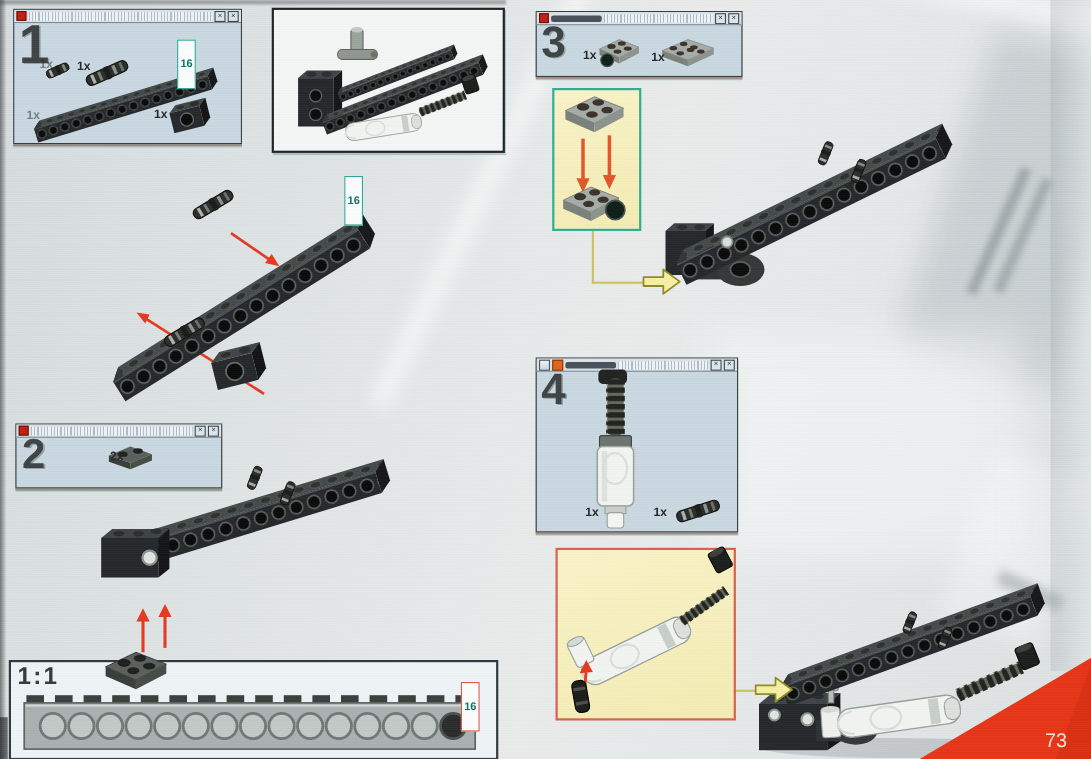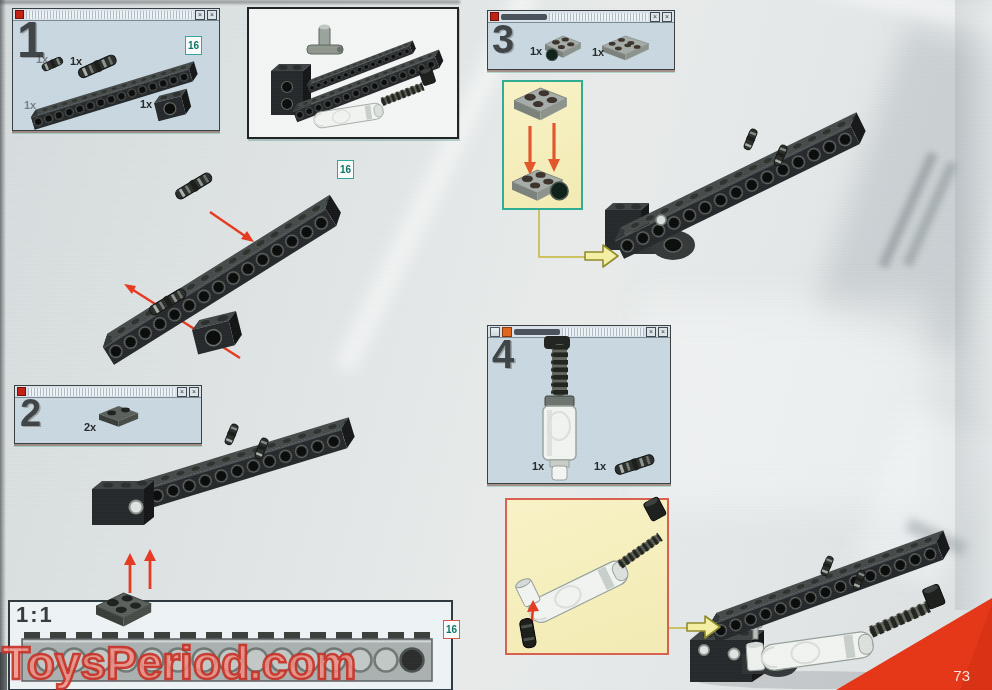--- a/index.html
+++ b/index.html
@@ -20,30 +20,30 @@
   .tb-orange{width:8px;height:8px;background:#e0661c;border:1px solid #8a3a0c;flex:none;}
   .tb-grid{width:8px;height:8px;background:linear-gradient(#eef3f5,#cfd9de);border:1px solid #4a565c;flex:none;}
   .tb-smudge{width:46px;height:6px;background:#38414b;border-radius:2px;opacity:.9;flex:none;}
   .tb-btn{width:10px;height:10px;background:#dde6ea;border:1px solid #3e484e;font-size:7px;line-height:8px;
           text-align:center;color:#2e3639;box-sizing:border-box;flex:none;}
   .num{position:absolute;font-weight:bold;color:#3f4446;z-index:7;line-height:.9;
        text-shadow:1.5px 1px 0 #98a0a3;}
   .lbl{position:absolute;font-size:11px;font-weight:bold;color:#26282a;z-index:7;}
   .lbl.faint{opacity:.5;}
   .tag{position:absolute;font-size:10px;font-weight:bold;color:#0f7468;background:#fbfdfc;
-       border:1px solid #33a89a;padding:3px 2px;line-height:11px;z-index:8;margin-left:24px;}
+       border:1px solid #33a89a;padding:16px 2px;line-height:11px;z-index:8;}
   .tag.red{border-color:#de5a4c;}
   .dsvg{position:absolute;z-index:6;overflow:visible;}
   .conn{position:absolute;background:#cfc263;z-index:4;}
   .scalebox{position:absolute;background:#eef3f5;border:2px solid #2e3a40;z-index:5;}
   .scale-label{position:absolute;font-weight:bold;color:#343c40;font-size:22px;letter-spacing:2px;z-index:7;}
   .wm{position:absolute;left:2px;top:636px;font-size:46px;font-weight:bold;z-index:30;white-space:nowrap;
       color:rgba(242,140,130,.82);-webkit-text-stroke:2.5px rgba(198,44,32,.88);}
   .corner{position:absolute;right:0;bottom:0;z-index:20;}
-  .pageno{position:absolute;right:22px;bottom:6px;color:#f6e2dc;font-size:15px;z-index:21;}
+  .pageno{position:absolute;right:22px;bottom:6px;color:#f6e2dc;font-size:18px;z-index:21;}
   .grain{position:absolute;inset:0;z-index:40;pointer-events:none;opacity:.5;
          background:repeating-linear-gradient(0deg,rgba(255,255,255,.035) 0 1px,rgba(0,0,0,.028) 1px 2px);}
 </style>
 </head>
 <body>
 
 <div class="page">
 
   <div class="streak" style="left:425px;top:-30px;width:22px;height:420px;background:rgba(255,255,255,.5);transform:rotate(26deg);filter:blur(7px);"></div>
   <div class="streak" style="left:690px;top:-12px;width:430px;height:26px;background:rgba(255,255,255,.45);transform:rotate(12deg);filter:blur(6px);"></div>
@@ -235,21 +235,21 @@
       <span class="tb-red"></span>
       <span class="tb-stripes"></span>
       <span class="tb-btn">×</span>
       <span class="tb-btn">×</span>
     </div>
     <svg class="dsvg" style="left:0;top:12px;" width="186" height="45" viewBox="0 0 186 45">
       <use href="#plate12d" transform="translate(84,8) scale(1.15)"></use>
     </svg>
   </div>
   <div class="num" style="left:20px;top:396px;font-size:38px;">2</div>
-  <div class="lbl" style="left:84px;top:409px;margin-top:12px;">2x</div>
+  <div class="lbl" style="left:100px;top:409px;">2x</div>
 
   <svg class="dsvg" style="left:58px;top:415px;" width="332" height="215" viewBox="0 0 332 215">
     <use href="#beam16" transform="translate(40,88) rotate(-17) scale(0.97)"></use>
     <g>
       <polygon points="34,74 86,74 96,66 44,66" fill="#3f4446"></polygon>
       <ellipse cx="50" cy="70" rx="5" ry="2.6" fill="#2b2f2d"></ellipse>
       <ellipse cx="68" cy="70" rx="5" ry="2.6" fill="#2b2f2d"></ellipse>
       <ellipse cx="84" cy="68" rx="5" ry="2.6" fill="#2b2f2d"></ellipse>
       <rect x="34" y="74" width="52" height="36" fill="#26292b"></rect>
       <polygon points="86,74 96,66 96,102 86,110" fill="#141617"></polygon>
@@ -461,21 +461,20 @@
           <circle cx="312" cy="28" r="11.5"></circle>
         <circle cx="338" cy="28" r="11.5"></circle>
           <circle cx="364" cy="28" r="11.5"></circle>
         <circle cx="390" cy="28" r="11.5" fill="#2b2d2c" stroke="#4a514f"></circle>
       </g>
     </svg>
   </div>
   <div class="scale-label" style="left:16px;top:602px;">1:1</div>
   <div class="tag red" style="left:419px;top:620px;">16</div>
 
-  <div class="wm">ToysPeriod.com</div>
 
   <svg class="corner" width="156" height="92" viewBox="0 0 156 92">
     <polygon points="156,0 156,92 0,92" fill="#e63617"></polygon>
     <polygon points="156,6 156,92 124,92" fill="#cf2d10" opacity=".55"></polygon>
   </svg>
   <div class="pageno">73</div>
 
   <div class="grain"></div>
 </div>
 

